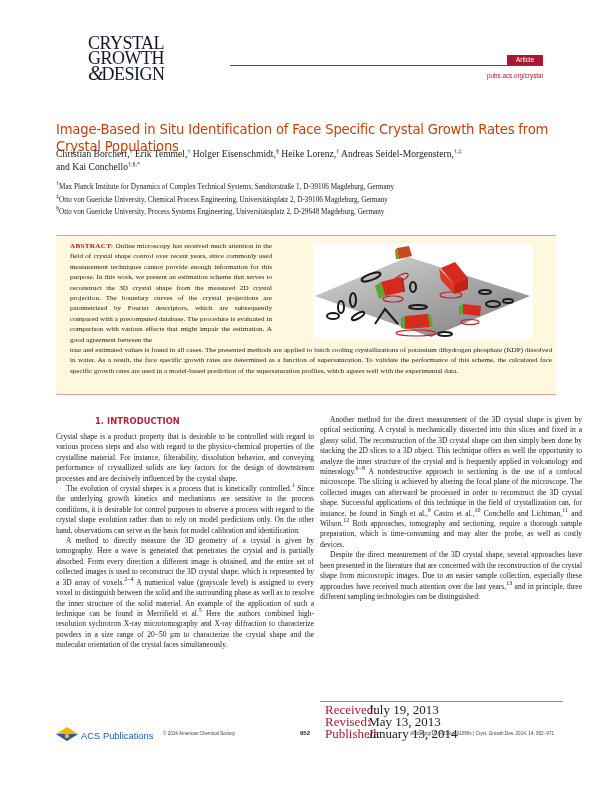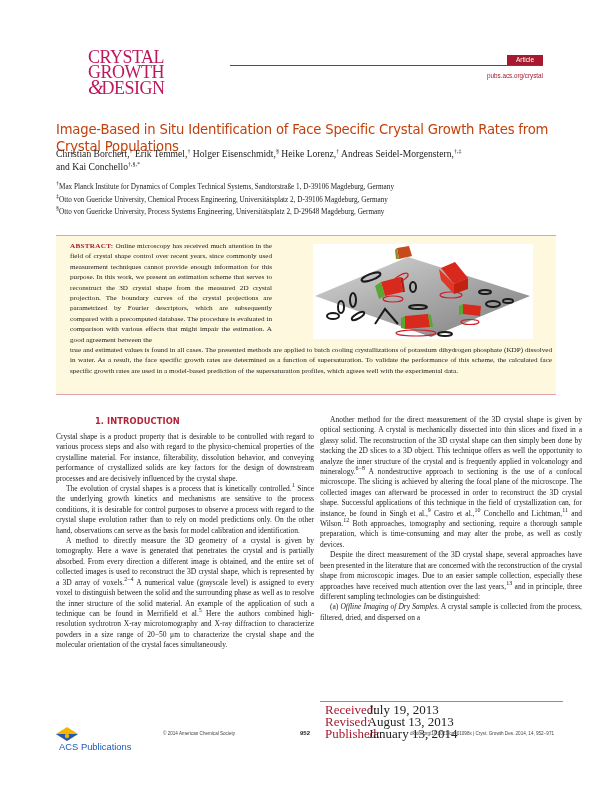--- a/index.html
+++ b/index.html
@@ -1,19 +1,19 @@
 <!DOCTYPE html>
 <html><head>
 <meta charset="utf-8">
 <style>
   * { box-sizing: border-box; margin: 0; padding: 0; }
   html, body { width: 600px; height: 785px; background: #ffffff; overflow: hidden; }
   body { position: relative; font-family: "Liberation Serif", "DejaVu Serif", serif; color: #1a1a1a; }
 
-  .logo { position: absolute; left: 88px; top: 49px; width: 110px; color: #be185d; font-family: "Liberation Serif", serif; line-height: 15px; }
+  .logo { position: absolute; left: 88px; top: 35px; width: 110px; color: #0f172a; font-family: "Liberation Serif", serif; line-height: 15px; }
   .logo div { font-size: 19.5px; letter-spacing: -0.5px; transform: scaleX(0.92); transform-origin: left; white-space: nowrap; }
   .logo .amp { font-style: italic; font-size: 22px; margin-right: -2px; }
 
   .header-rule { position: absolute; left: 230px; top: 65px; width: 313px; height: 1.2px; background: #b3243a; }
   .article-tag { position: absolute; left: 507px; top: 55px; width: 36px; height: 10px; background: #a6192e; color: #fff; font-family: "Liberation Sans", sans-serif; font-size: 6.5px; line-height: 10px; text-align: center; }
   .journal-url { position: absolute; left: 480px; top: 72px; width: 63px; font-family: "Liberation Sans", sans-serif; font-size: 6.3px; color: #a6192e; text-align: right; }
 
   .title { position: absolute; left: 56px; top: 121px; width: 500px; font-family: "DejaVu Sans", sans-serif; font-weight: normal; font-size: 13.2px; line-height: 17px; color: #c2410c; letter-spacing: -0.2px; }
   .authors { position: absolute; left: 56px; top: 147px; width: 500px; font-size: 9.6px; line-height: 13px; color: #222; }
   .authors sup, .aff sup, .body-text sup { font-size: 6px; vertical-align: 4px; line-height: 0; }
@@ -30,21 +30,21 @@
   .col-right { left: 320px; top: 415px; width: 262px; }
   .body-text p { text-indent: 10px; }
   .body-text p.noindent { text-indent: 0; }
   .section-heading { position: absolute; left: 56px; top: 416px; font-family: "DejaVu Sans", sans-serif; font-weight: bold; font-size: 8.3px; color: #b3243a; letter-spacing: 0.1px; margin-left: 39px; }
 
   .dates-rule { position: absolute; left: 320px; top: 701px; width: 243px; height: 1.2px; background: #c97480; }
   .dates { position: absolute; left: 325px; top: 704px; font-size: 13px; line-height: 11.8px; color: #222; }
   .dates .lbl { color: #a6192e; display: inline-block; width: 40px; }
 
   .footer { position: absolute; left: 56px; top: 727px; width: 510px; height: 18px; font-family: "Liberation Sans", sans-serif; }
-  .acs-logo { position: absolute; left: 0; top: 0; display: flex; align-items: flex-start; flex-direction: column; }
+  .acs-logo { position: absolute; left: 0; top: 0; display: flex; align-items: flex-end; }
   .acs-logo .acs-text { font-size: 9.4px; color: #1f5bb6; margin-left: 3px; }
   .copyright { position: absolute; left: 107px; top: 4px; font-size: 4.6px; color: #444; }
   .page-num { position: absolute; left: 244px; top: 3px; font-size: 6px; color: #222; font-weight: bold; }
   .doi { position: absolute; left: 290px; top: 4px; width: 208px; text-align: right; font-size: 4.6px; color: #444; }
 </style>
 </head>
 <body>
 
 <div class="logo">
   <div>CRYSTAL</div>
@@ -132,27 +132,26 @@
 
 <div class="col col-left body-text">
   <p class="noindent"><span>Crystal shape is a product property that is desirable to be controlled with regard to various process steps and also with regard to the physico-chemical properties of the crystalline material. For instance, filterability, dissolution behavior, and conveying performance of crystallized solids are key factors for the design of downstream processes and are decisively influenced by the crystal shape.</span></p>
   <p><span>The evolution of crystal shapes is a process that is kinetically controlled.</span><sup>1</sup><span> Since the underlying growth kinetics and mechanisms are sensitive to the process conditions, it is desirable for control purposes to observe a process with regard to the crystal shape evolution rather than to rely on model predictions only. On the other hand, observations can serve as the basis for model calibration and identification.</span></p>
   <p><span>A method to directly measure the 3D geometry of a crystal is given by tomography. Here a wave is generated that penetrates the crystal and is partially absorbed. From every direction a different image is obtained, and the entire set of collected images is used to reconstruct the 3D crystal shape, which is represented by a 3D array of voxels.</span><sup>2−4</sup><span> A numerical value (grayscale level) is assigned to every voxel to distinguish between the solid and the surrounding phase as well as to resolve the inner structure of the solid material. An example of the application of such a technique can be found in Merrifield et al.</span><sup>5</sup><span> Here the authors combined high-resolution sychrotron X-ray microtomography and X-ray diffraction to characterize powders in a size range of 20−50 μm to characterize the crystal shape and the molecular orientation of the crystal faces simultaneously.</span></p>
 </div>
 
 <div class="col col-right body-text">
   <p><span>Another method for the direct measurement of the 3D crystal shape is given by optical sectioning. A crystal is mechanically dissected into thin slices and fixed in a glassy solid. The reconstruction of the 3D crystal shape can then simply been done by stacking the 2D slices to a 3D object. This technique offers as well the opportunity to analyze the inner structure of the crystal and is frequently applied in volcanology and mineralogy.</span><sup>6−8</sup><span> A nondestructive approach to sectioning is the use of a confocal microscope. The slicing is achieved by altering the focal plane of the microscope. The collected images can afterward be processed in order to reconstruct the 3D crystal shape. Successful applications of this technique in the field of crystallization can, for instance, be found in Singh et al.,</span><sup>9</sup><span> Castro et al.,</span><sup>10</sup><span> Conchello and Lichtman,</span><sup>11</sup><span> and Wilson.</span><sup>12</sup><span> Both approaches, tomography and sectioning, require a thorough sample preparation, which is time-consuming and may alter the probe, as well as costly devices.</span></p>
   <p><span>Despite the direct measurement of the 3D crystal shape, several approaches have been presented in the literature that are concerned with the reconstruction of the crystal shape from microscopic images. Due to an easier sample collection, especially these approaches have received much attention over the last years,</span><sup>13</sup><span> and in principle, three different sampling technologies can be distinguished:</span></p>
-  <p><span>(a) </span><i>Offline Imaging of Dry Samples.</i><span> A crystal sample is collected from the process, filtered, dried, and dispersed on a</span></p>
 </div>
 
 <div class="dates-rule"></div>
 <div class="dates">
   <div><span class="lbl">Received:</span> <span>July 19, 2013</span></div>
-  <div><span class="lbl">Revised:</span> <span>August 13, 2013</span></div>
+  <div><span class="lbl">Revised:</span> <span>May 13, 2013</span></div>
   <div><span class="lbl">Published:</span> <span>January 13, 2014</span></div>
 </div>
 
 <div class="footer">
   <div class="acs-logo">
     <svg width="22" height="14" viewBox="0 0 22 14">
       <polygon points="11,0 22,7 11,14 0,7" fill="#f4b400"></polygon>
       <polygon points="0,7 22,7 11,14" fill="#1f5bb6"></polygon>
       <circle cx="11" cy="9" r="2.2" fill="#f4b400"></circle>
     </svg>

